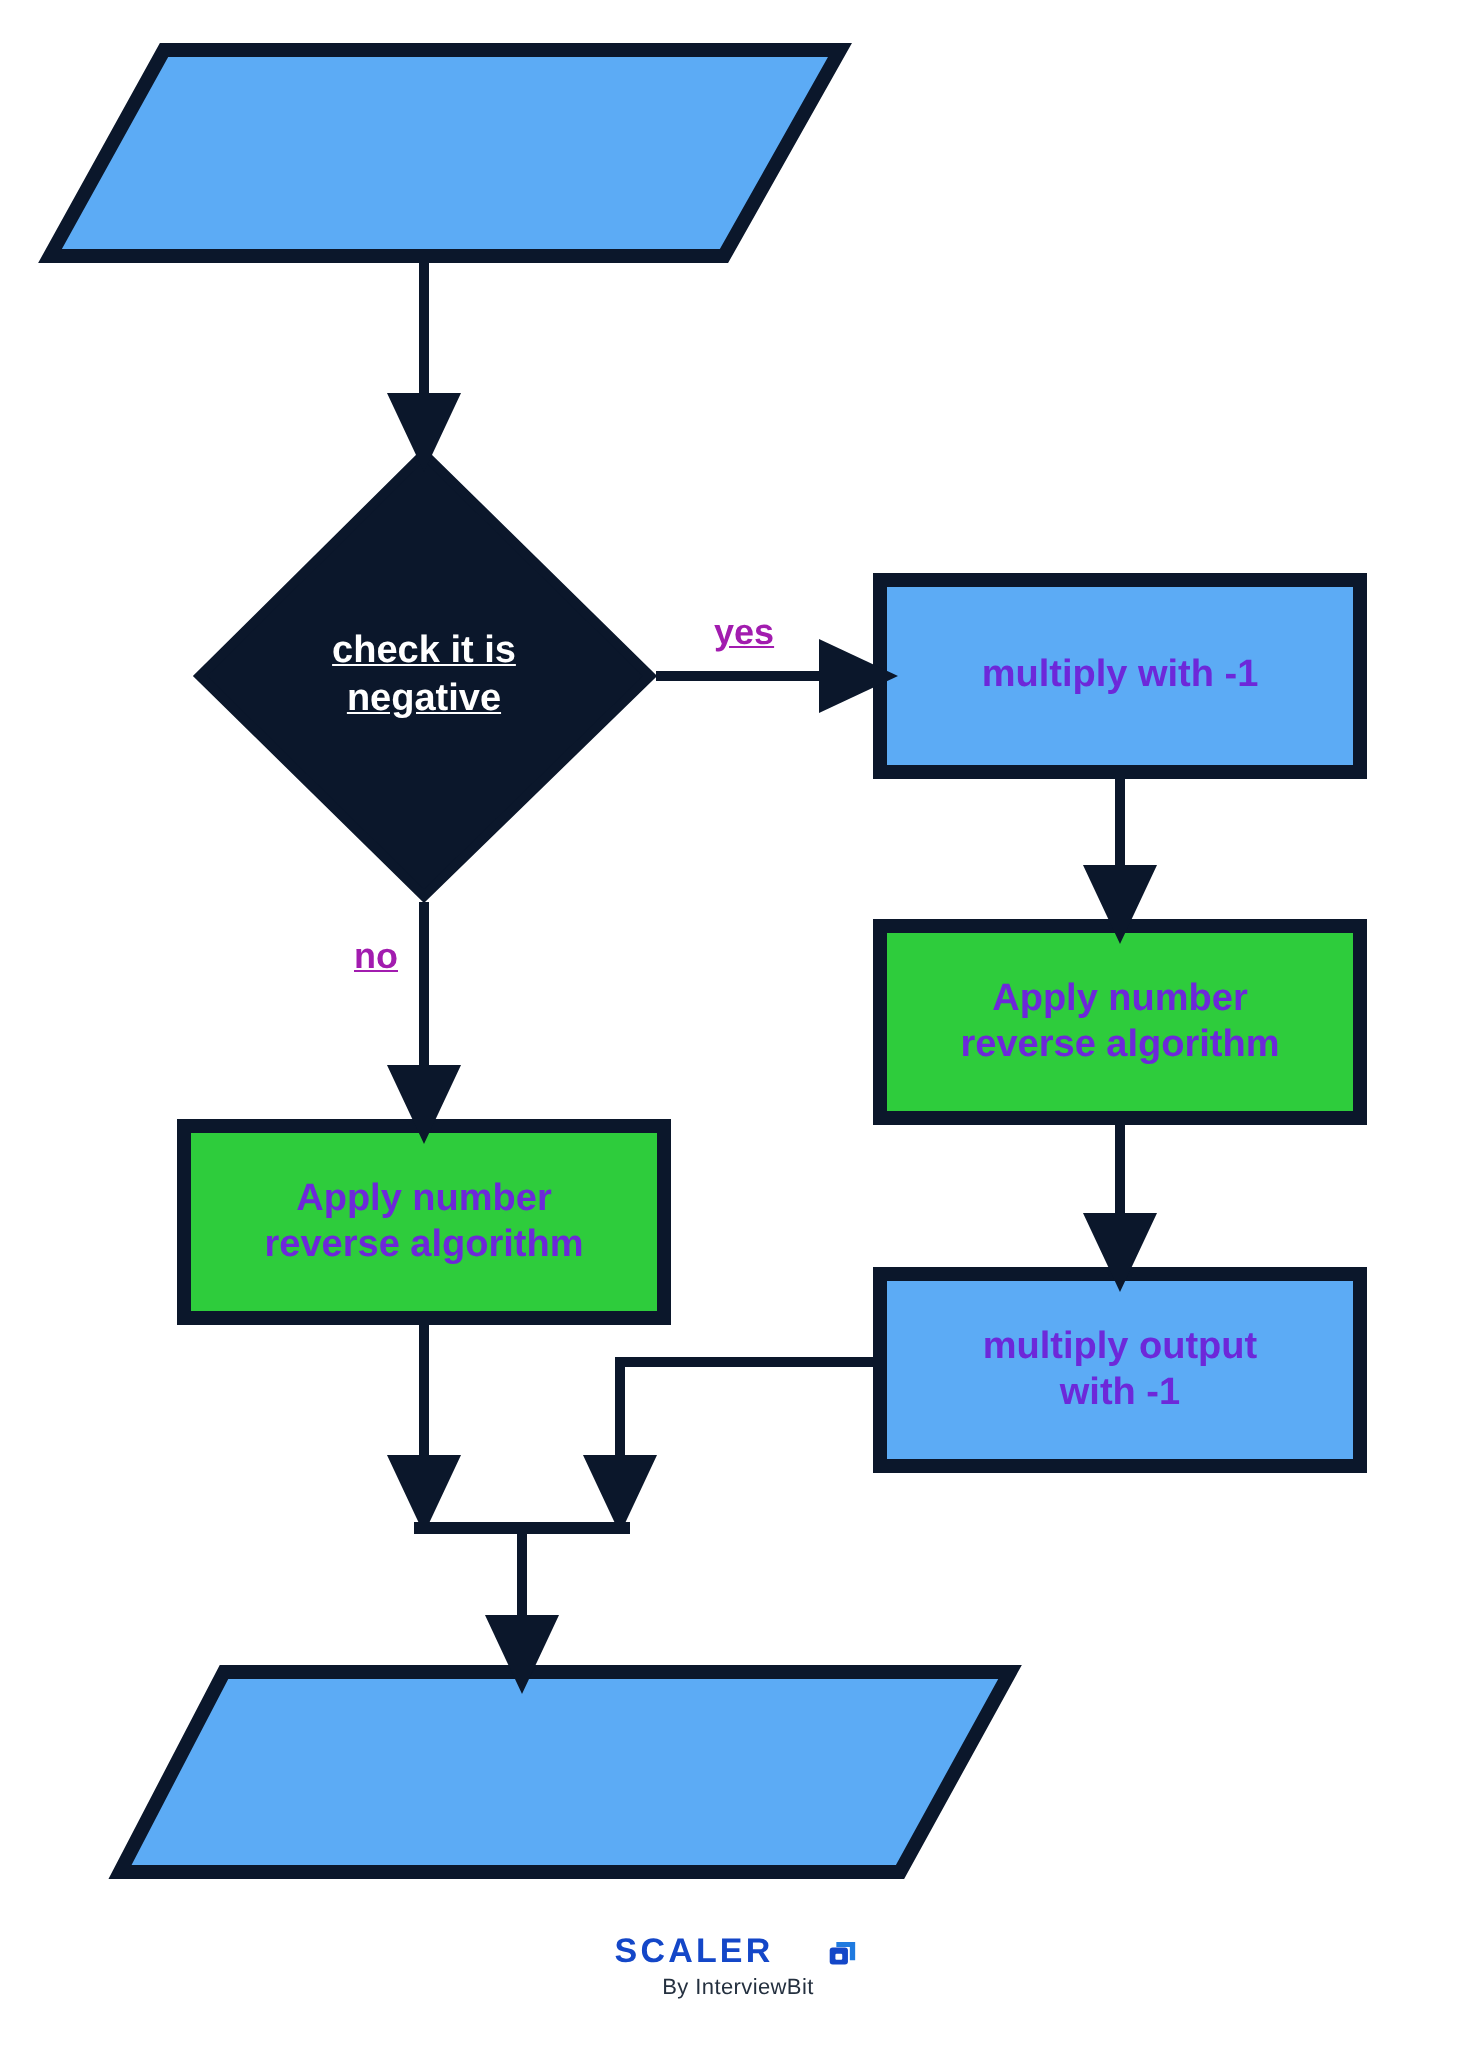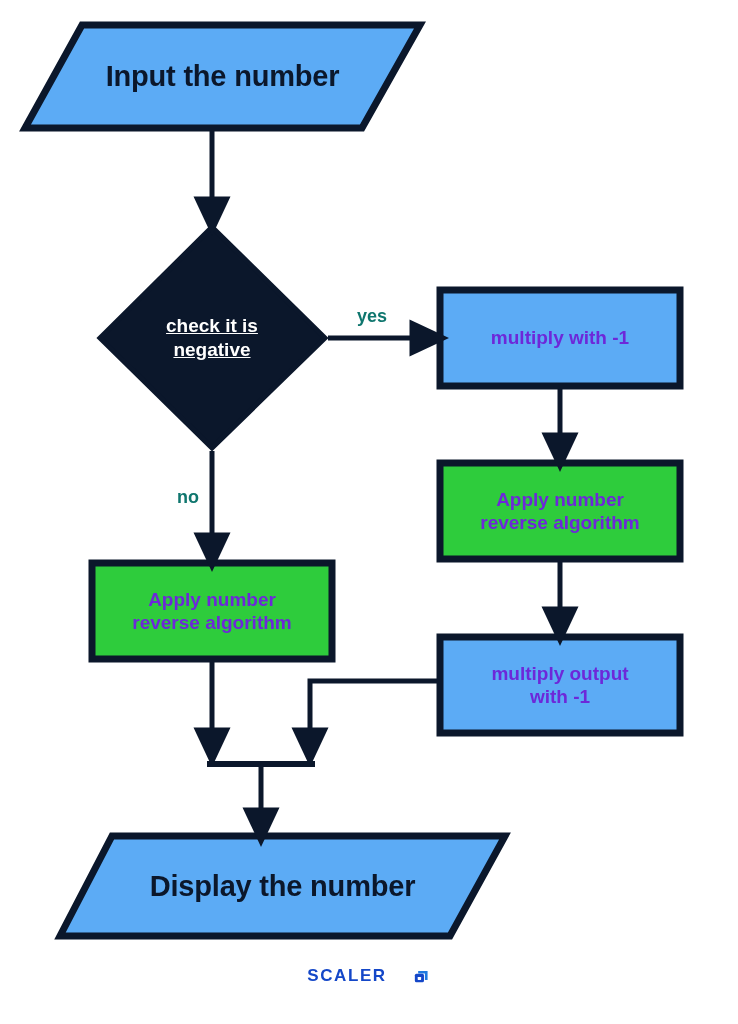--- a/index.html
+++ b/index.html
@@ -53,21 +53,22 @@
   .lbl-decision {
     font-size: 19px;
     font-weight: bold;
     color: #ffffff;
     line-height: 1.25;
   }
   .edge-label {
     position: absolute;
     font-size: 18px;
     font-weight: bold;
-    color: #0f766e;
+    color: #a21caf;
+    text-decoration: underline;
   }
   #brand {
     position: absolute;
     left: 0;
     width: 738px;
     top: 966px;
     text-align: center;
   }
   #brand-row {
     display: inline-flex;
@@ -131,48 +132,47 @@
 
     <polyline points="437,681 310,681 310,747" fill="none" stroke="#0b172b" stroke-width="5" stroke-linejoin="miter" marker-end="url(#arrowhead)"></polyline>
 
     <line x1="212" y1="662" x2="212" y2="747" stroke="#0b172b" stroke-width="5" marker-end="url(#arrowhead)"></line>
 
     <line x1="207" y1="764" x2="315" y2="764" stroke="#0b172b" stroke-width="6"></line>
 
     <line x1="261" y1="766" x2="261" y2="827" stroke="#0b172b" stroke-width="5" marker-end="url(#arrowhead)"></line>
   </svg>
 
-  <div class="node-label lbl-io" style="left:25px; top:25px; width:395px; height:103px;">Input the number</div>
 
   <div class="node-label lbl-decision" style="left:112px; top:300px; width:200px; height:76px;text-decoration:underline;">check it is
 negative</div>
 
   <div class="node-label lbl-process" style="left:440px; top:290px; width:240px; height:96px;">multiply with -1</div>
 
   <div class="node-label lbl-process" style="left:440px; top:463px; width:240px; height:96px;">Apply number
 reverse algorithm</div>
 
   <div class="node-label lbl-process" style="left:440px; top:637px; width:240px; height:96px;">multiply output
 with -1</div>
 
   <div class="node-label lbl-process" style="left:92px; top:563px; width:240px; height:96px;">Apply number
 reverse algorithm</div>
 
-  <div class="node-label lbl-io" style="left:60px; top:836px; width:445px; height:100px;">Display the number</div>
 
   <div class="edge-label" style="left:357px; top:306px;">yes</div>
 
-  <div class="edge-label" style="left:177px; top:487px;">no</div>
+  <div class="edge-label" style="left:177px; top:468px;">no</div>
 
   <div id="brand">
     <div id="brand-row">
       <span id="brand-name">SCALER</span>
       <span class="brand-mark">
         <svg viewBox="0 0 20 20" width="19" height="19">
           <path d="M6.5 4.2 L16.4 4.2 L16.4 13.8 L13.6 13.8 L13.6 6.9 L6.5 6.9 Z" fill="#1f7ae0"></path>
           <rect x="3.0" y="7.1" width="9.6" height="9.0" rx="1.6" fill="#1447c8"></rect>
           <rect x="6.0" y="10.4" width="3.6" height="3.2" rx="0.6" fill="#ffffff"></rect>
         </svg>
       </span>
     </div>
+    <div id="brand-sub">By InterviewBit</div>
   </div>
 
 </div>
 
 </body></html>

